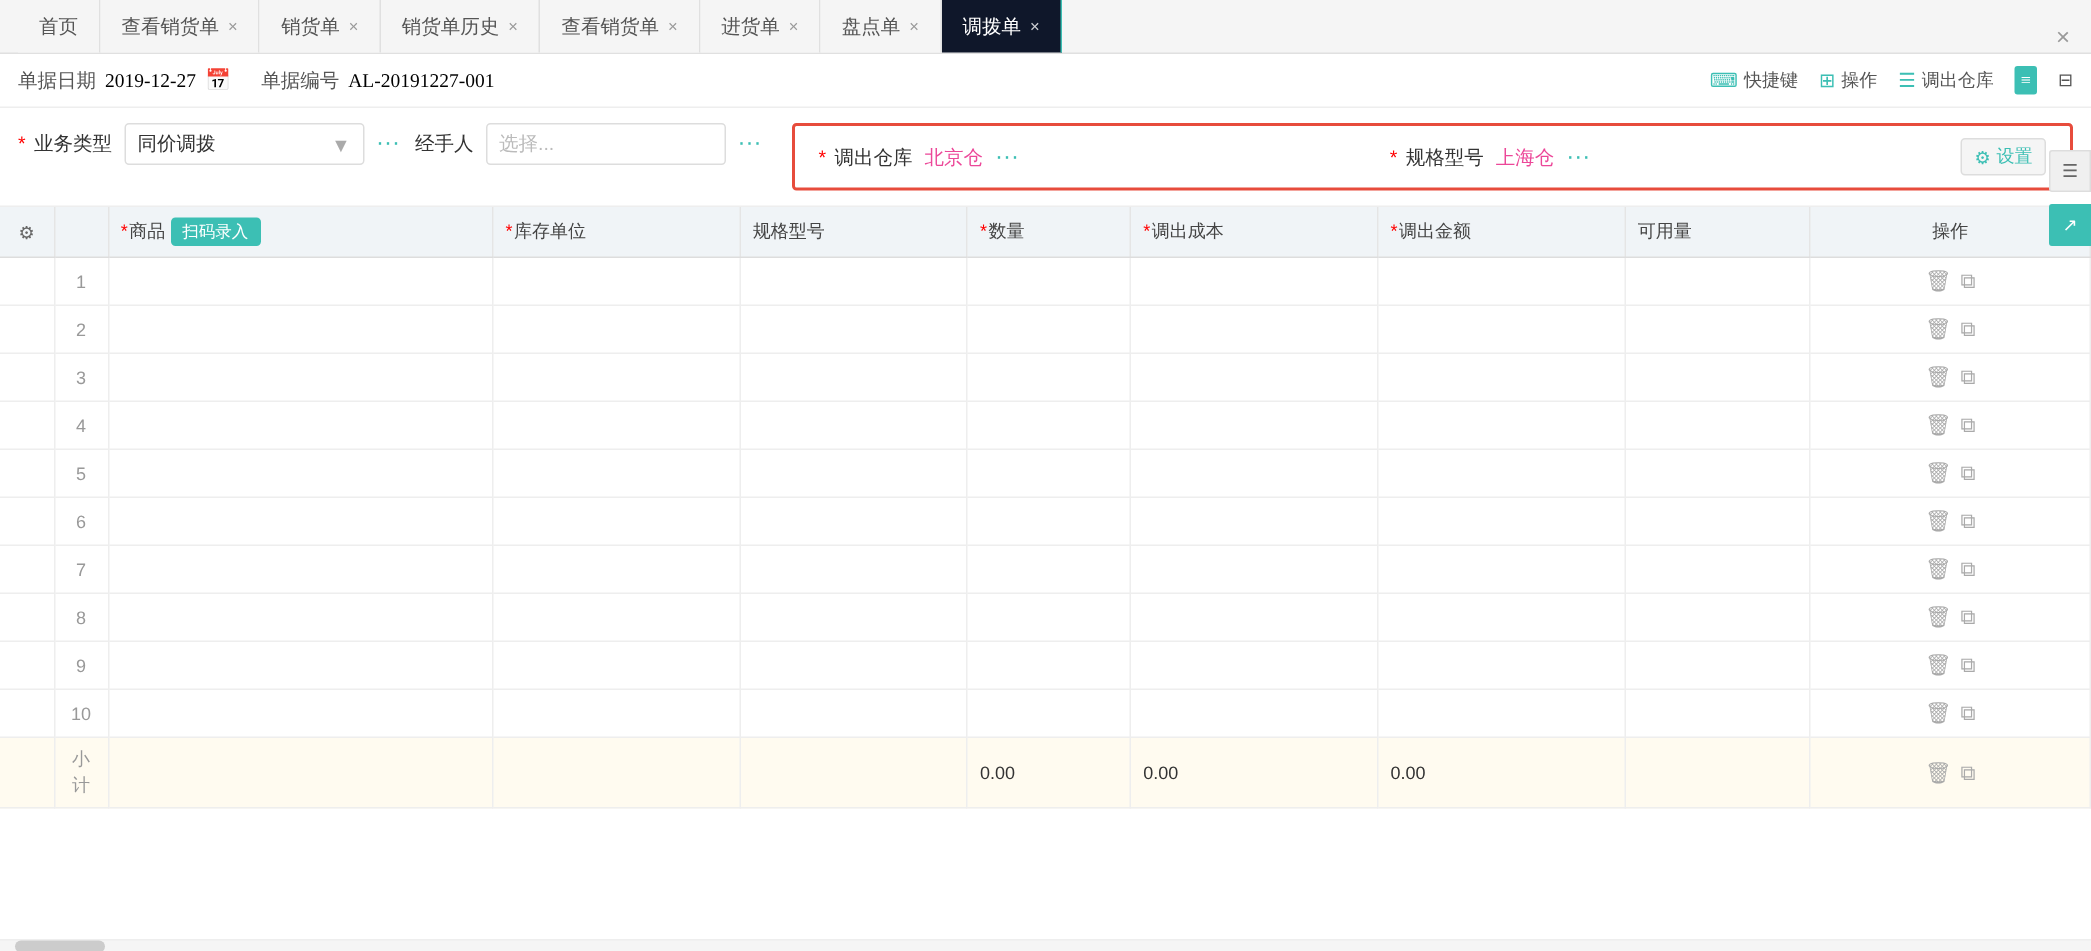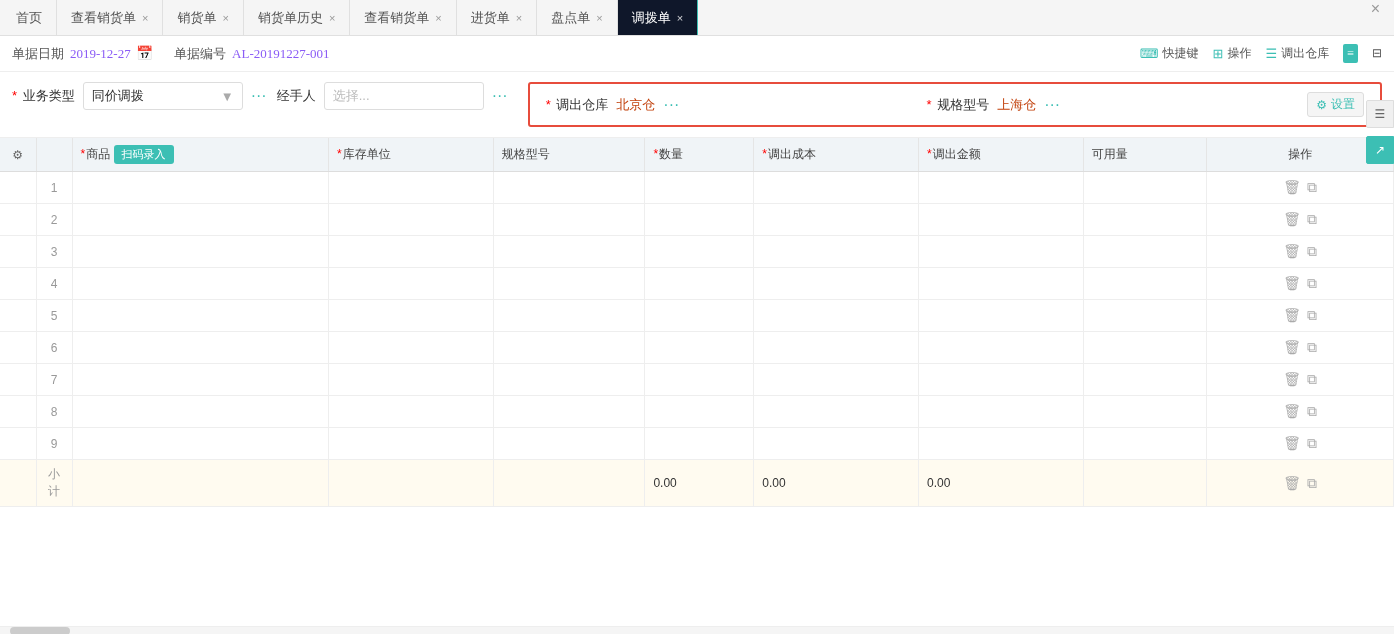--- a/index.html
+++ b/index.html
@@ -1,25 +1,25 @@
 <!DOCTYPE html>
 <html><head>
   <meta charset="utf-8">
   <style>
     * { box-sizing: border-box; margin: 0; padding: 0; }
     body { font-family: 'Microsoft YaHei', Arial, sans-serif; font-size: 13px; color: #333; background: #fff; overflow: hidden; }
 
     
     .tab-bar {
       display: flex;
-      align-items: flex-start;
+      align-items: flex-end;
       border-bottom: 1px solid #e0e0e0;
       background: #f5f5f5;
       height: 36px;
-      padding-left: 2px;
+      padding-left: 12px;
     }
     .tab-item {
       display: flex;
       align-items: center;
       padding: 0 14px;
       height: 100%;
       cursor: pointer;
       font-size: 13px;
       color: #555;
       border-right: 1px solid #e0e0e0;
@@ -56,21 +56,21 @@
       font-family: Liberation Serif, serif;
     }
     .toolbar-item {
       display: flex;
       align-items: center;
       gap: 6px;
       font-size: 13px;
       color: #555;
     }
     .toolbar-label { color: #555; }
-    .toolbar-value { color: #8b5cf6; font-weight: 500; }
+    .toolbar-value { color: #000000; font-weight: 500; }
     .toolbar-icon { color: #3cbfb4; font-size: 14px; cursor: pointer; }
     .toolbar-right {
       margin-left: auto;
       display: flex;
       align-items: center;
       gap: 14px;
     }
     .toolbar-right-btn {
       display: flex;
       align-items: center;
@@ -140,21 +140,21 @@
       flex: 1;
       min-width: 600px;
     }
     .transfer-field {
       display: flex;
       align-items: center;
       gap: 8px;
       flex: 1;
     }
     .transfer-value {
-      color: #c2410c;
+      color: #ec4899;
       font-weight: 500;
       font-size: 13px;
     }
     .settings-btn {
       display: flex;
       align-items: center;
       gap: 4px;
       color: #3cbfb4;
       cursor: pointer;
       font-size: 12px;
@@ -530,20 +530,32 @@
             <td class="row-num">9</td>
             <td></td>
             <td></td>
             <td></td>
             <td></td>
             <td></td>
             <td></td>
             <td></td>
             <td style="text-align: center;"><span class="action-icon">🗑</span><span class="action-icon">⧉</span></td>
           </tr>
+          <tr>
+            <td></td>
+            <td class="row-num">10</td>
+            <td></td>
+            <td></td>
+            <td></td>
+            <td></td>
+            <td></td>
+            <td></td>
+            <td></td>
+            <td style="text-align: center;"><span class="action-icon">🗑</span><span class="action-icon">⧉</span></td>
+          </tr>
           <tr class="subtotal-row">
             <td></td>
             <td class="row-num" colspan="1">小计</td>
             <td></td>
             <td></td>
             <td></td>
             <td>0.00</td>
             <td>0.00</td>
             <td>0.00</td>
             <td></td>

